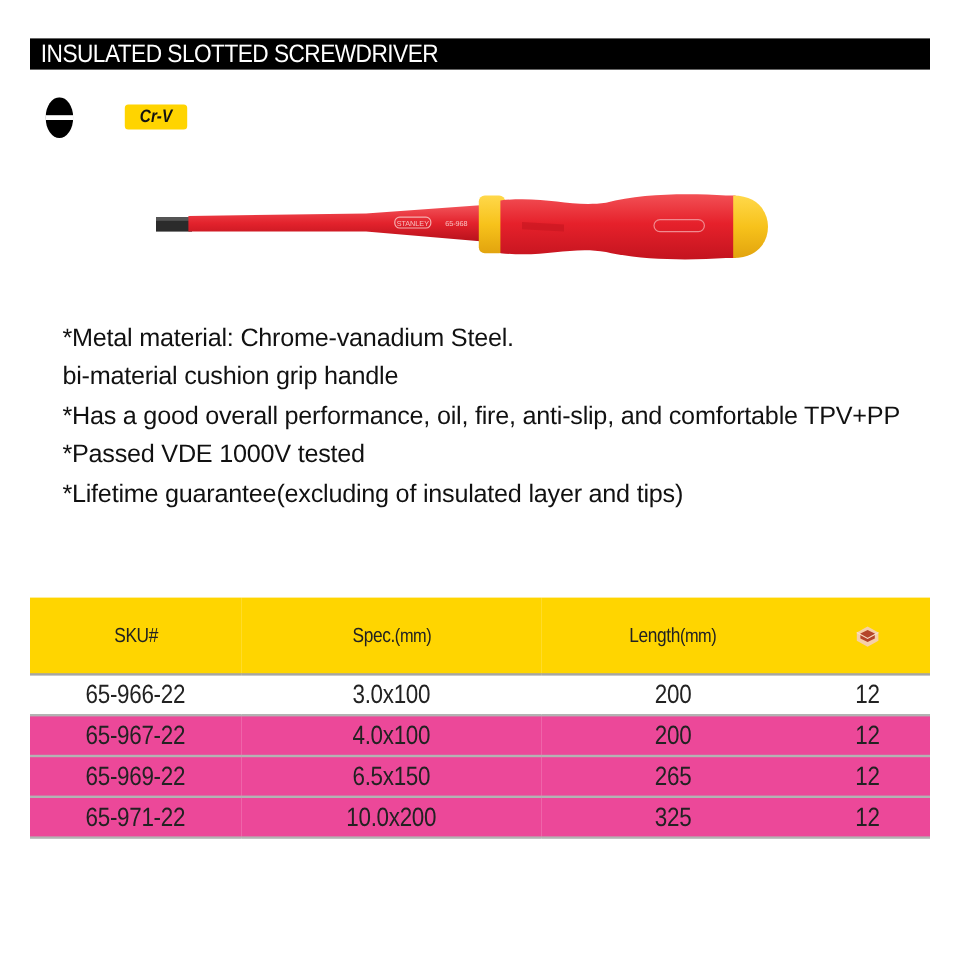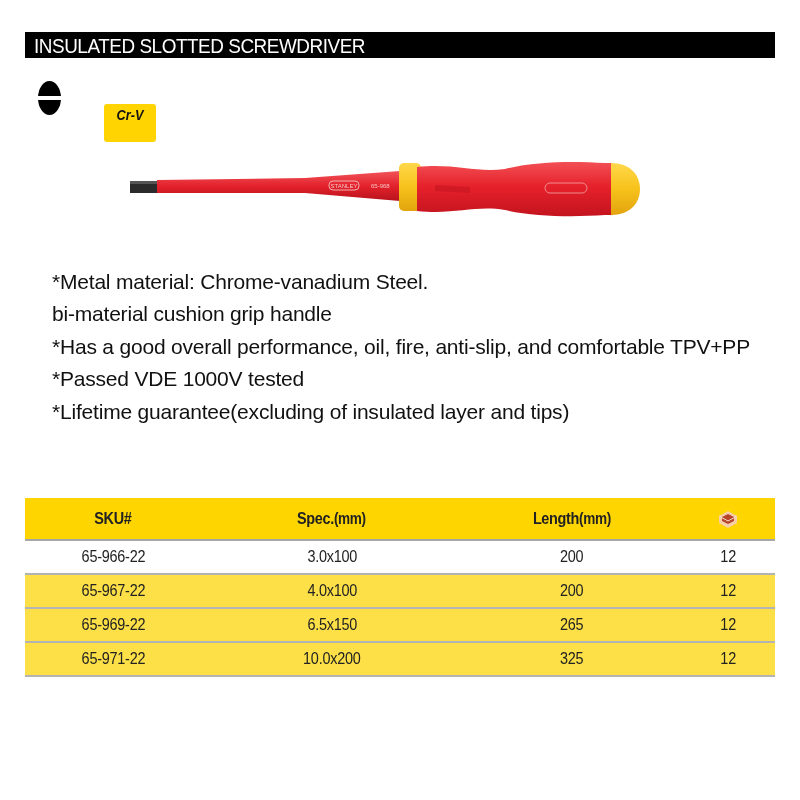--- a/index.html
+++ b/index.html
@@ -6,39 +6,39 @@
   body { width: 800px; height: 800px; position: relative; overflow: hidden;
          font-family: "Liberation Sans", "DejaVu Sans", sans-serif; color: #111; }
 
   .title-bar { position: absolute; left: 25px; top: 32px; width: 750px; height: 26px;
                background: #000; }
   .title-text { position: absolute; left: 9px; top: 0; line-height: 27px;
                 font-size: 21px; color: #fff; letter-spacing: -0.5px;
                 transform: scaleX(0.9); transform-origin: left center; white-space: nowrap; }
 
   .slot-icon { position: absolute; left: 38px; top: 81px; width: 23px; height: 34px; }
-  .crv-badge { position: absolute; left: 104px; top: 104px; width: 52px; height: 38px;
+  .crv-badge { position: absolute; left: 104px; top: 87px; width: 52px; height: 21px;
                background: #FFD400; border-radius: 3px; }
   .crv-text { position: absolute; left: 0; right: 0; top: 0; text-align: center;
               line-height: 21px; font-size: 15px; font-weight: bold; font-style: italic;
               color: #111; transform: scaleX(0.85); }
 
   .tool-image { position: absolute; left: 125px; top: 155px; width: 520px; height: 70px; }
 
   .features { position: absolute; left: 52px; top: 266px; width: 720px; }
   .feature-line { font-size: 21px; line-height: 32.4px; color: #111; white-space: nowrap;
                   letter-spacing: -0.2px; }
 
   .spec-table { position: absolute; left: 25px; top: 498px; width: 750px; border-collapse: collapse; }
-  .spec-table th { background: #FFD500; height: 33px; font-weight: bold; font-size: 17px;
-                   color: #222; border-bottom: 2px solid #a6a6a6; padding: 4px;
+  .spec-table th { background: #FFD500; height: 33px; font-weight: normal; font-size: 17px;
+                   color: #222; border-bottom: 2px solid #a6a6a6; padding: 15px;
                    letter-spacing: -0.4px; }
-  .spec-table td { height: 32px; text-align: center; font-size: 17px; color: #222; padding: 0;
+  .spec-table td { height: 32px; text-align: center; font-size: 22px; color: #222; padding: 0;
                    border-bottom: 2px solid #b3b3b3; letter-spacing: -0.3px; }
-  .spec-table tr.alt td { background: #fde047; }
+  .spec-table tr.alt td { background: #ec4899; }
   .cell-inner { display: inline-block; transform: scaleX(0.85); }
   .col-sku { width: 176px; }
   .col-spec { width: 266px; }
   .col-len { width: 218px; }
   .col-qty { width: 90px; }
   .hdr-unit { font-size: 16px; }
   .box-icon { display: inline-block; width: 22px; height: 20px; vertical-align: middle; }
 </style>
 </head>
 <body>

